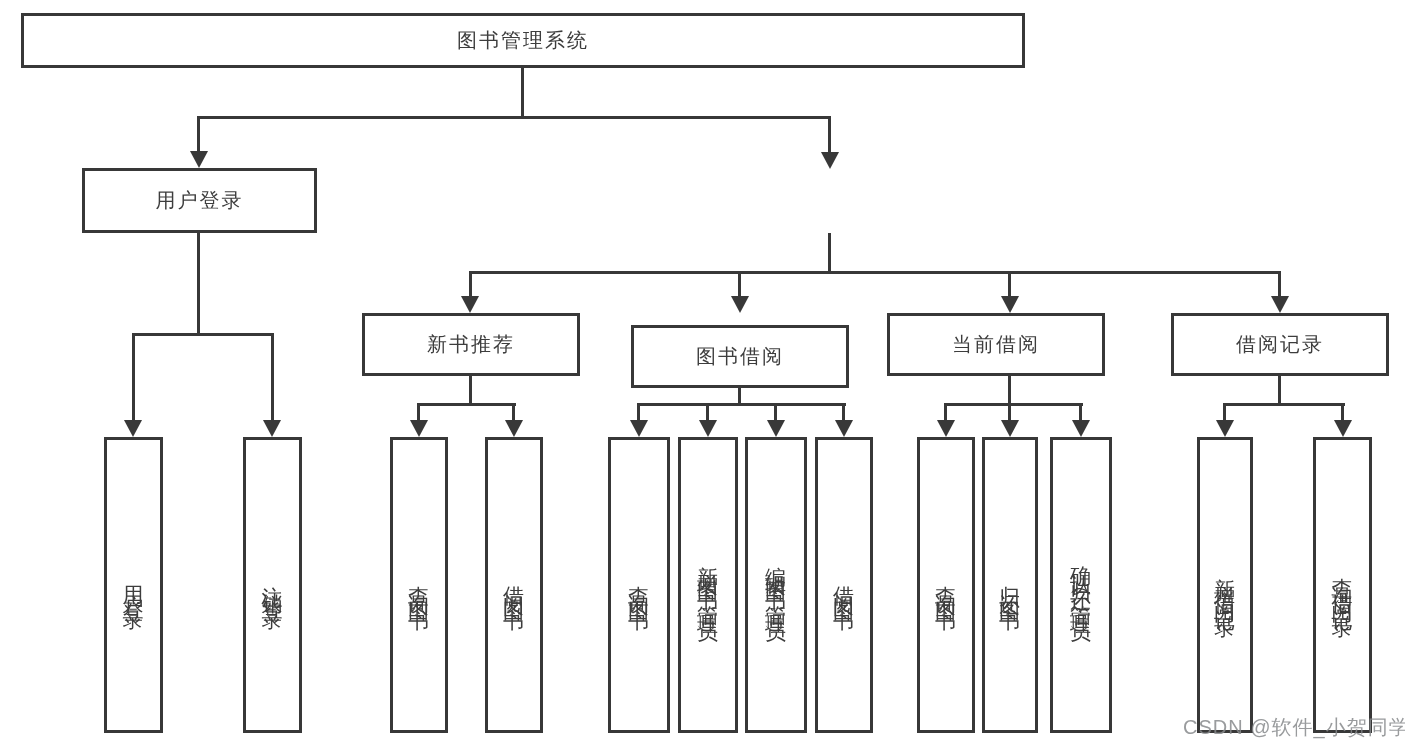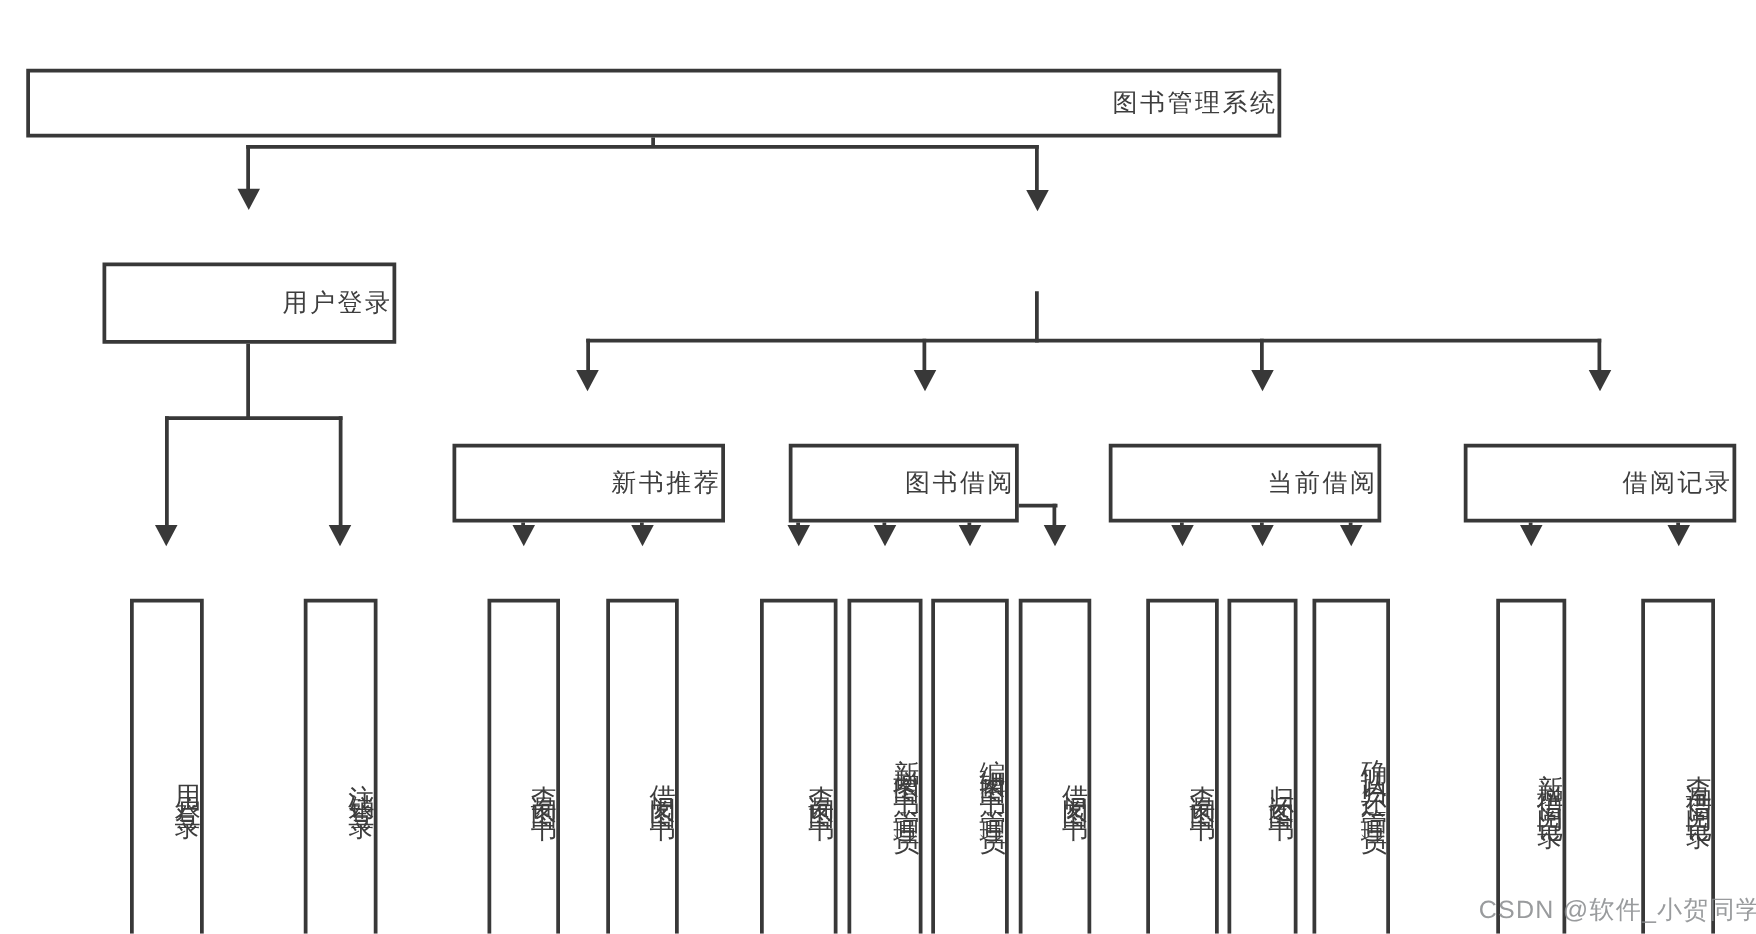--- a/index.html
+++ b/index.html
@@ -11,23 +11,22 @@
     background: #ffffff;
     font-family: "Liberation Sans", "DejaVu Sans", sans-serif;
     overflow: hidden;
   }
   .box {
     position: absolute;
     border: 3px solid #383838;
     background: #ffffff;
     display: flex;
     align-items: center;
-    justify-content: flex-end;
+    justify-content: center;
     z-index: 2;
-    margin-top: 42px;
   }
   .box-h span {
     font-size: 20px;
     color: #3d3d3d;
     letter-spacing: 2px;
     white-space: nowrap;
   }
   .box-v span {
     writing-mode: vertical-rl;
     text-orientation: mixed;
@@ -94,21 +93,21 @@
   <div class="vline" style="left:738px;top:271px;width:3px;height:27px"></div>
   <div class="arr" style="left:731px;top:296px"></div>
   <div class="vline" style="left:1008px;top:271px;width:3px;height:27px"></div>
   <div class="arr" style="left:1001px;top:296px"></div>
   <div class="vline" style="left:1278px;top:271px;width:3px;height:27px"></div>
   <div class="arr" style="left:1271px;top:296px"></div>
 
   <div class="box box-h" style="left:362px;top:313px;width:218px;height:63px">
     <span>新书推荐</span>
   </div>
-  <div class="box box-h" style="left:631px;top:313px;width:184px;height:63px">
+  <div class="box box-h" style="left:631px;top:325px;width:218px;height:63px">
     <span>图书借阅</span>
   </div>
   <div class="box box-h" style="left:887px;top:313px;width:218px;height:63px">
     <span>当前借阅</span>
   </div>
   <div class="box box-h" style="left:1171px;top:313px;width:218px;height:63px">
     <span>借阅记录</span>
   </div>
 
   <div class="vline" style="left:469px;top:376px;width:3px;height:30px"></div>

